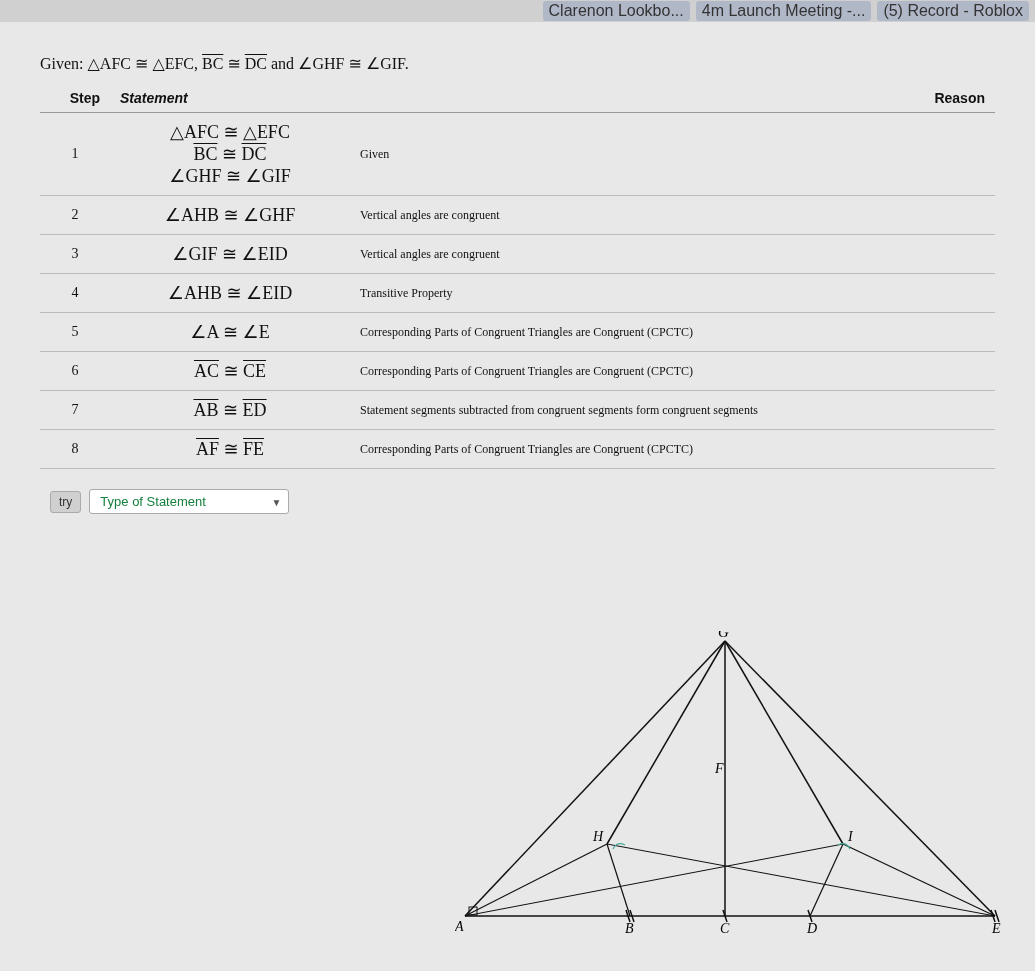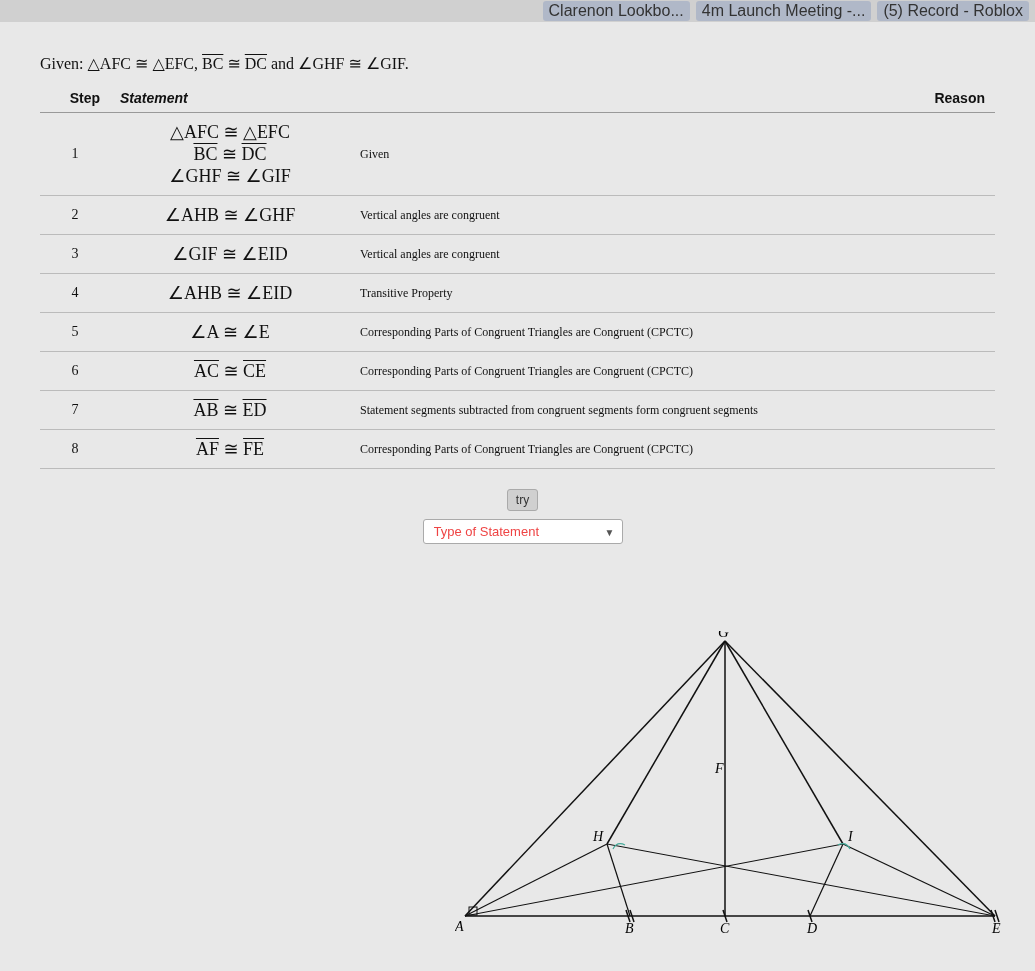--- a/index.html
+++ b/index.html
@@ -103,42 +103,41 @@
     .proof-table tbody tr td:nth-child(3) {
       font-size: 12px;
     }
 
     .try-row {
       display: flex;
       align-items: center;
       gap: 8px;
       margin-top: 4px;
       margin-left: 10px;
-      flex-direction: column;
     }
 
     .try-btn {
       background: #d0d0d0;
       border: 1px solid #aaa;
       border-radius: 3px;
       padding: 3px 8px;
       font-size: 12px;
       font-family: Arial, sans-serif;
       cursor: pointer;
       color: #333;
     }
 
     .type-dropdown {
       background: #fff;
       border: 1px solid #aaa;
       border-radius: 3px;
       padding: 4px 28px 4px 10px;
       font-size: 13px;
       font-family: Arial, sans-serif;
-      color: #ef4444;
+      color: #15803d;
       appearance: none;
       -webkit-appearance: none;
       width: 200px;
       cursor: pointer;
       position: relative;
     }
 
     .dropdown-wrapper {
       position: relative;
       display: inline-block;

